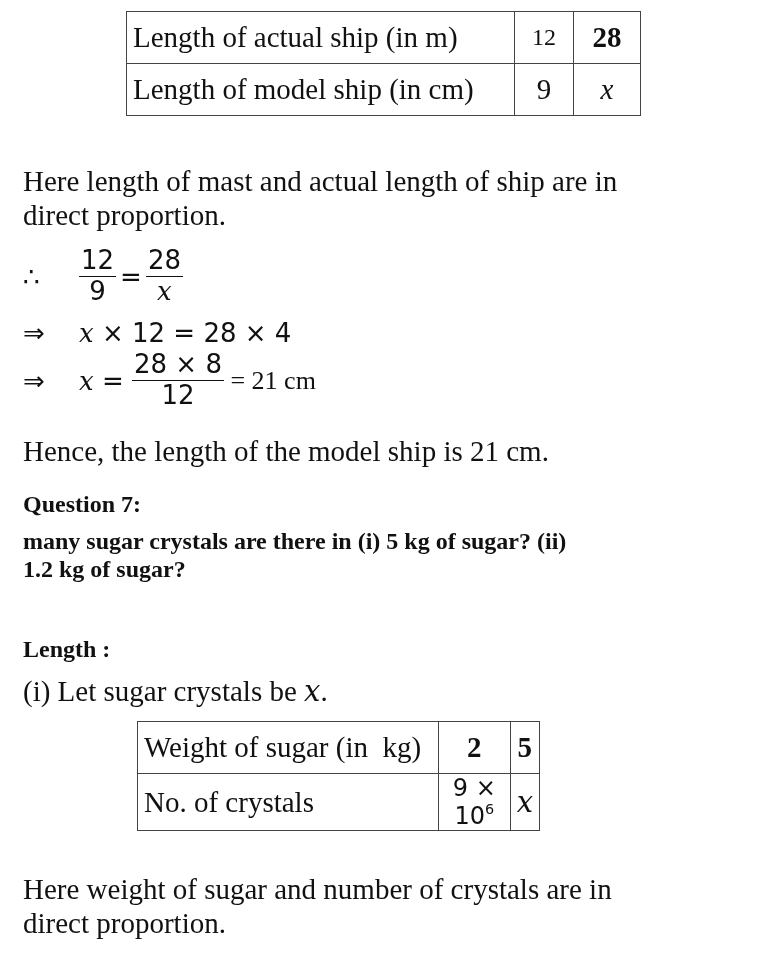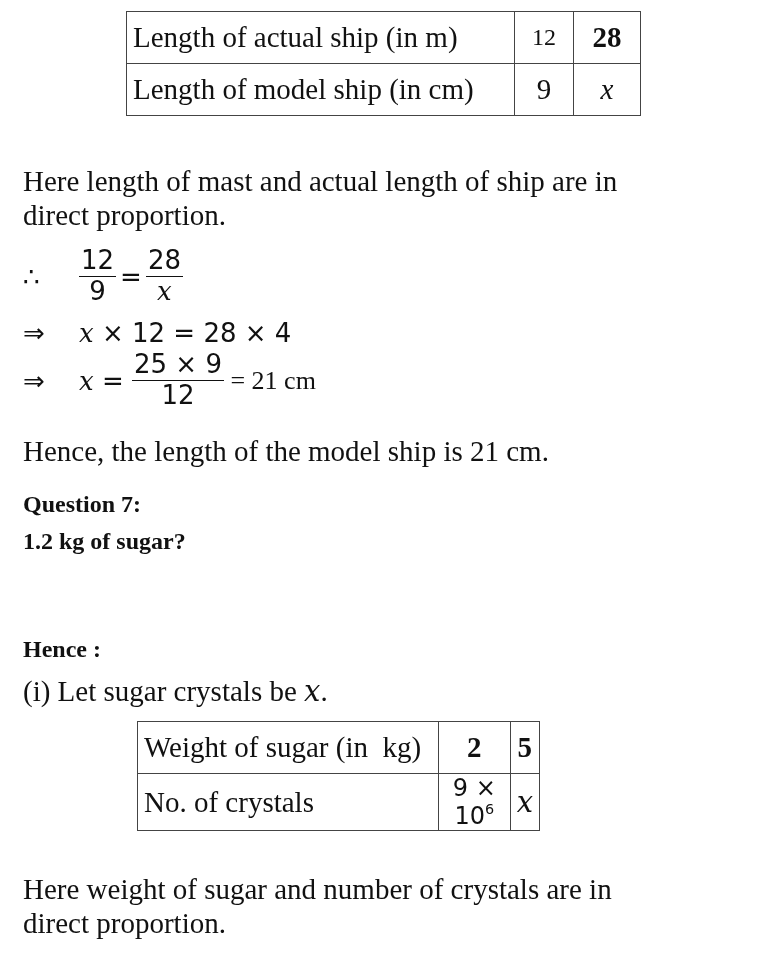--- a/index.html
+++ b/index.html
@@ -86,35 +86,36 @@
   <span class="sym">⇒</span>
   <span class="x">x</span>
   <span style="white-space:pre;"> × 12 = 28 × 4</span>
 </div>
 
 <div class="mrow" style="top:350px;">
   <span class="sym">⇒</span>
   <span class="x">x</span>
   <span style="white-space:pre;"> = </span>
   <span class="frac">
-    <span class="num">25 × 9</span>
+    <span class="num">28 × 8</span>
     <span class="bar"></span>
     <span class="den">12</span>
   </span>
   <span style="white-space:pre;font-family:Liberation Serif, serif;"> = 21 cm</span>
 </div>
 
 <div class="para" style="top:434px;">Hence, the length of the model ship is 21 cm.</div>
 
 <div class="qhead" style="top:491px;">Question 7:</div>
 <div class="qbody" style="top:527px;">
+  <div>many sugar crystals are there in (i) 5 kg of sugar? (ii)</div>
   <div>1.2 kg of sugar?</div>
 </div>
 
-<div class="qhead" style="top:636px;">Hence :</div>
+<div class="qhead" style="top:636px;">Length :</div>
 <div class="para" style="top:674px;">
   <span>(i) Let sugar crystals be </span><span class="x">x</span><span>.</span>
 </div>
 
 <table class="grid" style="left:137px; top:721px; width:403px;">
   <tbody>
       <tr>
     <td style="width:312px; white-space:pre;">Weight of sugar (in  kg)</td>
     <td class="c b" style="width:100px;">2</td>
     <td class="c b">5</td>

